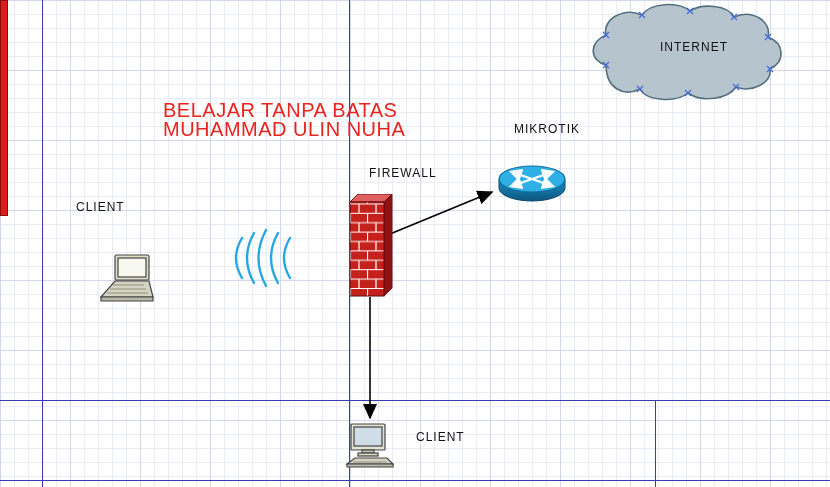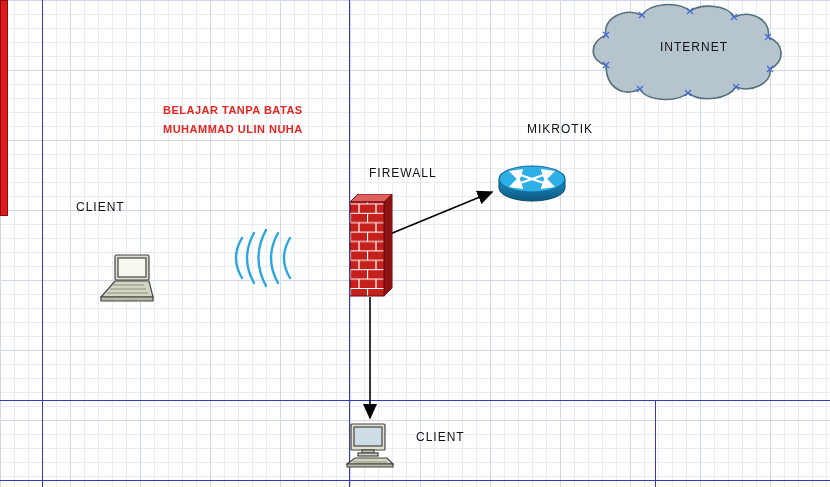--- a/index.html
+++ b/index.html
@@ -27,27 +27,27 @@
     position:absolute;left:0;top:0;width:8px;height:216px;
     background:#e01b1b;border:1px solid #8a0d0d;box-sizing:border-box;
   }
 
   .node-label{
     position:absolute;font-size:12px;font-weight:400;letter-spacing:1px;
     color:#111;white-space:nowrap;
   }
   .lbl-client-top{left:76px;top:200px;}
   .lbl-firewall{left:369px;top:166px;}
-  .lbl-mikrotik{left:527px;top:122px;}
+  .lbl-mikrotik{left:514px;top:122px;}
   .lbl-internet{left:660px;top:40px;}
   .lbl-client-bottom{left:416px;top:430px;}
 
   .note{
     position:absolute;left:163px;top:101px;
-    color:#e8241f;font-size:11px;font-weight:700;letter-spacing:.5px;
+    color:#e8241f;font-size:20px;font-weight:400;letter-spacing:.5px;
     line-height:19px;white-space:nowrap;
   }
   .note span{display:block;}
 
   .icon{position:absolute;}
   .ic-laptop{left:98px;top:254px;}
   .ic-wifi{left:232px;top:227px;}
   .ic-firewall{left:350px;top:194px;}
   .ic-mikrotik{left:493px;top:158px;}
   .ic-cloud{left:580px;top:1px;}

